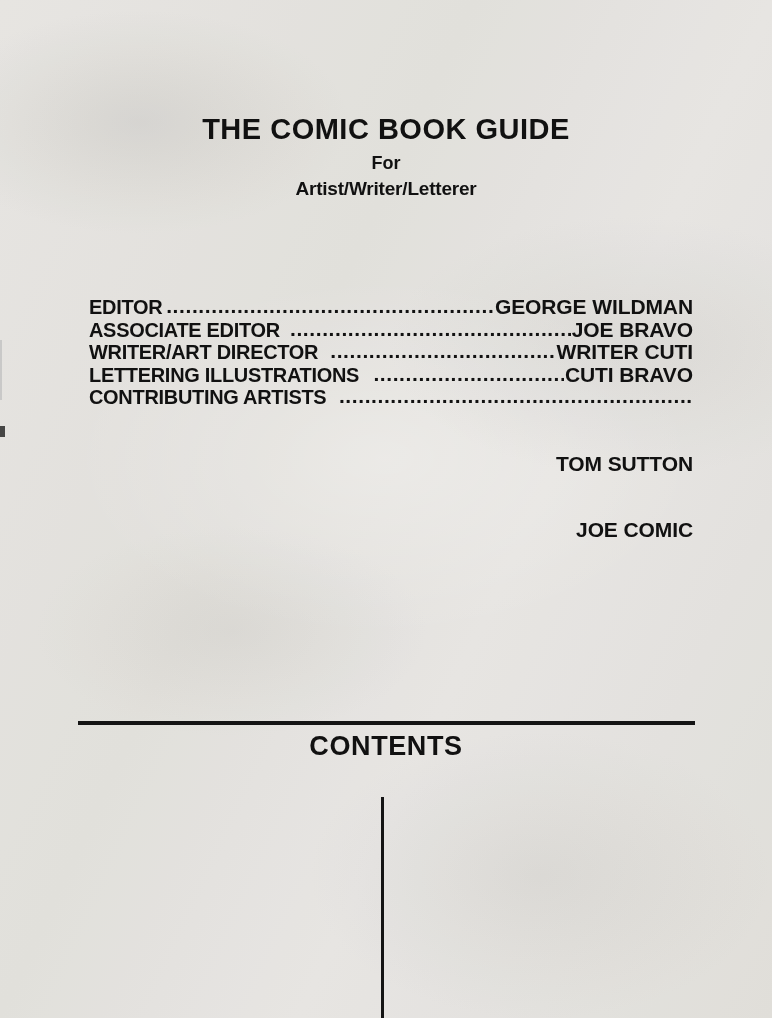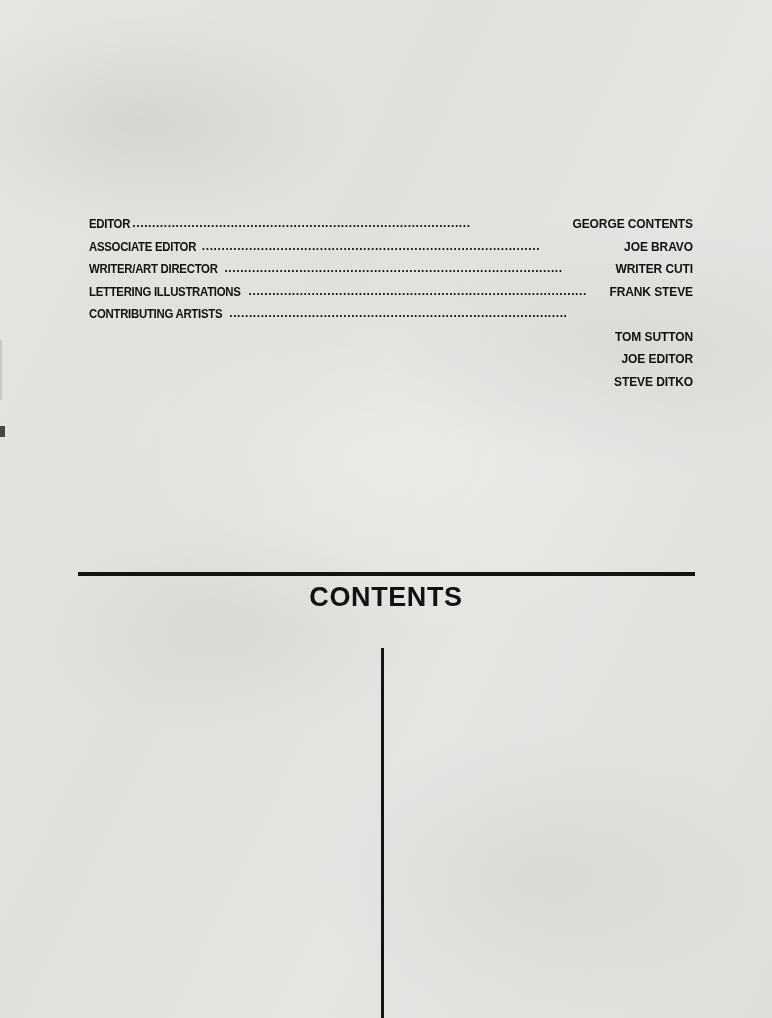--- a/index.html
+++ b/index.html
@@ -67,21 +67,21 @@
   .credits {
     position: absolute;
     left: 89px;
     top: 142px;
     width: 604px;
   }
   .credit-row {
     display: flex;
     align-items: baseline;
     width: 100%;
-    font-size: 12px;
+    font-size: 21px;
     line-height: 22.5px;
     white-space: nowrap;
   }
   .credit-label {
     font-weight: bold;
     letter-spacing: -0.3px;
     font-stretch: condensed;
     transform: scaleX(0.95);
     transform-origin: left center;
   }
@@ -95,21 +95,21 @@
     top: -1px;
   }
   .credit-name {
     font-weight: bold;
     letter-spacing: -0.1px;
     padding-left: 1px;
   }
   .credit-row.extra {
     justify-content: flex-end;
   }
-  .credit-row.extra .credit-name { padding-left: 0; }
+  .credit-row.extra .credit-name { padding-left: 0; margin-top: 44px; }
 
   
   .rule-h {
     position: absolute;
     left: 78px;
     top: 321px;
     width: 617px;
     height: 4px;
     background: #141414;
   }
@@ -157,54 +157,56 @@
 </style>
 </head>
 <body>
 
 <div id="page">
   <div id="paper-texture"></div>
 
   <div class="edge-artifact-2"></div>
   <div class="edge-artifact"></div>
 
+  <div class="masthead">
+    <div class="title-main">THE COMIC BOOK GUIDE</div>
+    <div class="title-for">For</div>
+    <div class="title-sub">Artist/Writer/Letterer</div>
+  </div>
 
   <div class="credits" id="credits-block">
       <div class="credit-row">
         <span class="credit-label">EDITOR</span>
         <span class="credit-dots">......................................................................................</span>
-        <span class="credit-name">GEORGE CONTENTS</span>
+        <span class="credit-name">GEORGE WILDMAN</span>
       </div>
       <div class="credit-row">
         <span class="credit-label">ASSOCIATE EDITOR</span>
         <span class="credit-dots">......................................................................................</span>
         <span class="credit-name">JOE BRAVO</span>
       </div>
       <div class="credit-row">
         <span class="credit-label">WRITER/ART DIRECTOR</span>
         <span class="credit-dots">......................................................................................</span>
         <span class="credit-name">WRITER CUTI</span>
       </div>
       <div class="credit-row">
         <span class="credit-label">LETTERING ILLUSTRATIONS</span>
         <span class="credit-dots">......................................................................................</span>
-        <span class="credit-name">FRANK STEVE</span>
+        <span class="credit-name">CUTI BRAVO</span>
       </div>
       <div class="credit-row">
         <span class="credit-label">CONTRIBUTING ARTISTS</span>
         <span class="credit-dots">......................................................................................</span>
       </div>
       <div class="credit-row extra">
         <span class="credit-name">TOM SUTTON</span>
       </div>
       <div class="credit-row extra">
-        <span class="credit-name">JOE EDITOR</span>
-      </div>
-      <div class="credit-row extra">
-        <span class="credit-name">STEVE DITKO</span>
+        <span class="credit-name">JOE COMIC</span>
       </div>
     </div>
 
   <div class="rule-h"></div>
   <div class="contents-heading">CONTENTS</div>
   <div class="rule-v"></div>
 
 </div>
 
 </body></html>

